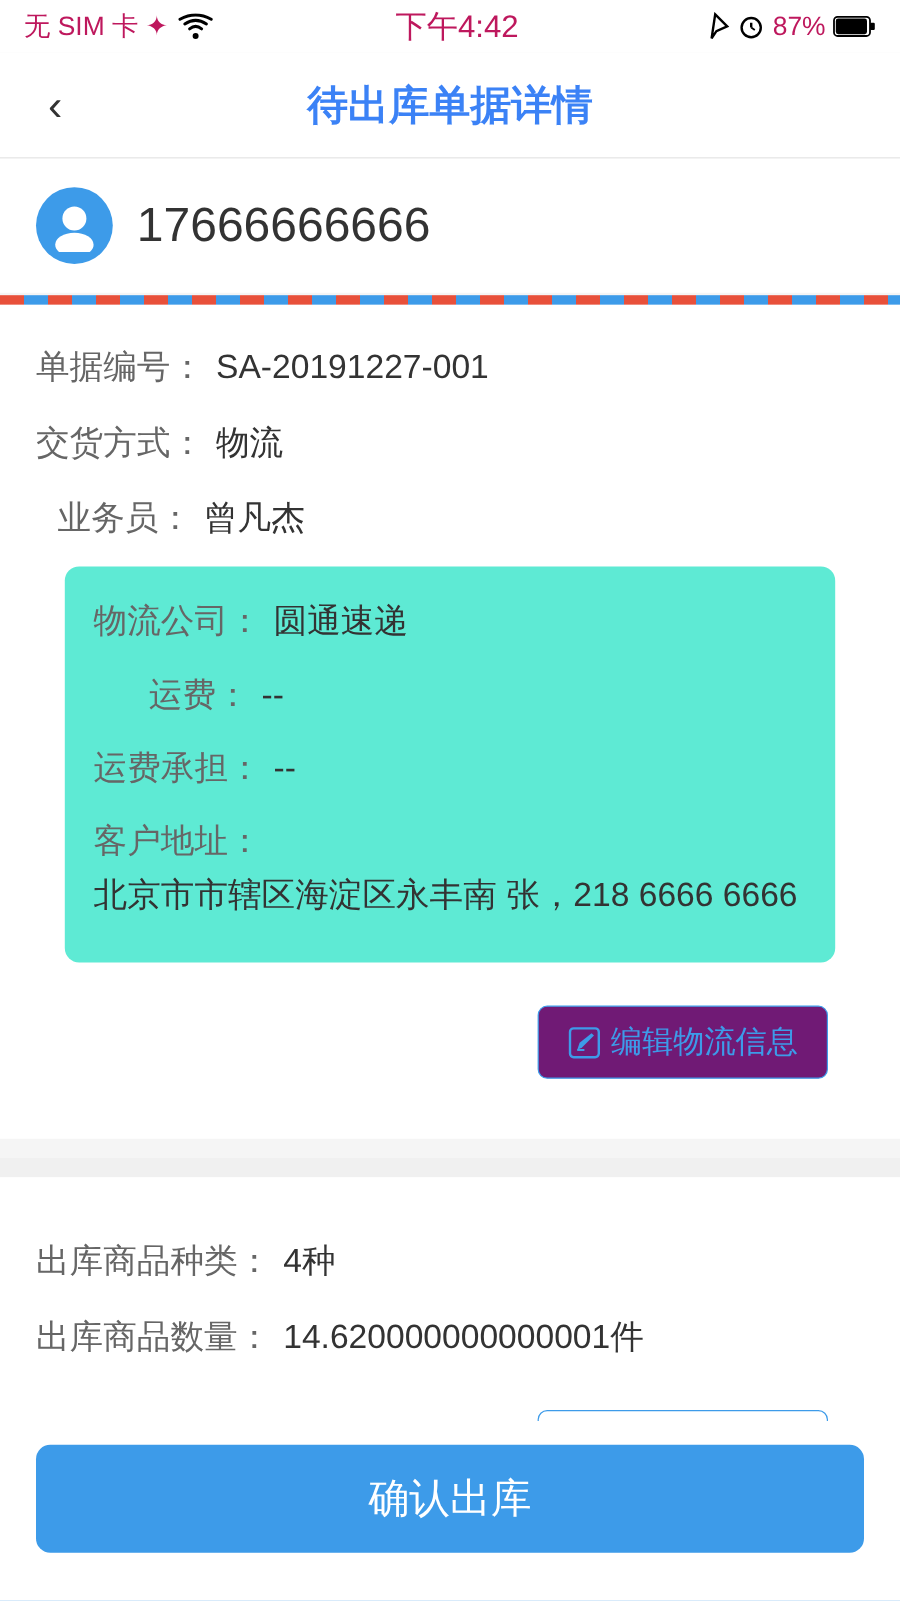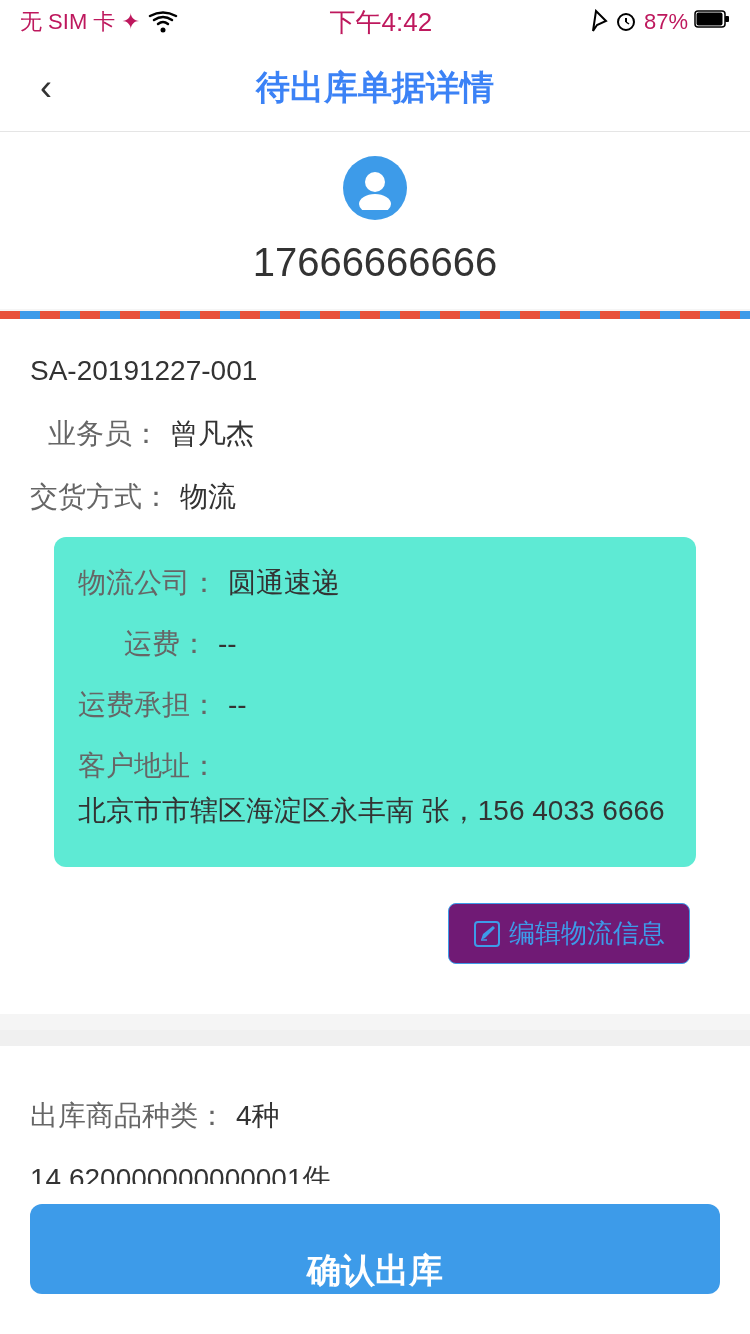--- a/index.html
+++ b/index.html
@@ -21,21 +21,21 @@
       background: #fff;
       display: flex;
       align-items: center;
       justify-content: space-between;
       padding: 16px 20px;
       font-size: 24px;
       color: #be185d;
     }
     .status-left { display: flex; align-items: center; gap: 8px; font-size: 22px; }
     .status-center { font-size: 26px; font-weight: 500; }
-    .status-right { display: flex; gap: 6px; font-size: 22px; }
+    .status-right { display: flex; align-items: center; gap: 6px; font-size: 22px; }
 
     
     .nav-bar {
       width: 750px;
       height: 88px;
       background: #fff;
       display: flex;
       align-items: center;
       padding: 0 30px;
       border-bottom: 1px solid #e5e5e5;
@@ -57,21 +57,20 @@
     }
 
     
     .customer-header {
       background: #fff;
       padding: 24px 30px;
       display: flex;
       align-items: center;
       gap: 20px;
       margin-bottom: 2px;
-      flex-direction: column;
     }
     .customer-avatar {
       width: 64px;
       height: 64px;
       border-radius: 50%;
       background: #3d9be9;
       display: flex;
       align-items: center;
       justify-content: center;
     }
@@ -221,24 +220,24 @@
       padding: 20px 30px 40px 30px;
     }
     .confirm-btn {
       width: 100%;
       height: 90px;
       background: #3d9be9;
       border-radius: 12px;
       border: none;
       color: #fff;
       font-size: 34px;
-      font-weight: 700;
+      font-weight: 400;
       cursor: pointer;
       display: flex;
-      align-items: flex-end;
+      align-items: center;
       justify-content: center;
     }
   </style>
 </head>
 <body>
 
 <div class="status-bar">
   <div class="status-left">
     <span>无 SIM 卡 ✦</span>
     <svg width="30" height="22" viewBox="0 0 30 22">
@@ -280,47 +279,48 @@
       <ellipse cx="22" cy="38" rx="16" ry="10" fill="#fff"></ellipse>
     </svg>
   </div>
   <div class="customer-phone">17666666666</div>
 </div>
 
 <div class="dashed-divider"></div>
 
 <div class="info-section">
   <div class="info-row">
+    <span class="info-label">单据编号：</span>
     <span class="info-value">SA-20191227-001</span>
+  </div>
+  <div class="info-row">
+    <span class="info-label">交货方式：</span>
+    <span class="info-value">物流</span>
   </div>
   <div class="info-row">
     <span class="info-label">业务员：</span>
     <span class="info-value">曾凡杰</span>
-  </div>
-  <div class="info-row">
-    <span class="info-label">交货方式：</span>
-    <span class="info-value">物流</span>
   </div>
 
   <div class="logistics-card">
     <div class="logistics-row">
       <span class="logistics-label">物流公司：</span>
       <span class="logistics-value">圆通速递</span>
     </div>
     <div class="logistics-row">
       <span class="logistics-label">运费：</span>
       <span class="logistics-value">--</span>
     </div>
     <div class="logistics-row">
       <span class="logistics-label">运费承担：</span>
       <span class="logistics-value">--</span>
     </div>
     <div class="logistics-row">
       <span class="logistics-label">客户地址：</span>
-      <span class="logistics-value" style="flex-wrap:wrap; line-height:1.6;">北京市市辖区海淀区永丰南  张，156 4033 6666</span>
+      <span class="logistics-value" style="flex-wrap:wrap; line-height:1.6;">北京市市辖区海淀区永丰南  张，218 6666 6666</span>
     </div>
   </div>
 
   <div class="edit-btn-row">
     <button class="edit-btn">
       <svg width="28" height="28" viewBox="0 0 28 28">
         <rect x="2" y="2" width="24" height="24" rx="3" fill="none" stroke="#3d9be9" stroke-width="2"></rect>
         <path d="M8 20 L10 14 L20 6 L22 8 L12 18 Z" fill="#3d9be9"></path>
         <line x1="8" y1="20" x2="14" y2="20" stroke="#3d9be9" stroke-width="1.5"></line>
       </svg>
@@ -330,20 +330,21 @@
 </div>
 
 <div class="gray-divider"></div>
 
 <div class="goods-section">
   <div class="info-row">
     <span class="info-label">出库商品种类：</span>
     <span class="info-value">4种</span>
   </div>
   <div class="info-row">
+    <span class="info-label">出库商品数量：</span>
     <span class="info-value">14.620000000000001件</span>
   </div>
 
   <div class="view-btn-row">
     <button class="view-btn">
       <svg width="28" height="28" viewBox="0 0 28 28">
         <rect x="2" y="2" width="24" height="24" rx="3" fill="none" stroke="#3d9be9" stroke-width="2"></rect>
         <line x1="7" y1="9" x2="21" y2="9" stroke="#3d9be9" stroke-width="2"></line>
         <line x1="7" y1="14" x2="21" y2="14" stroke="#3d9be9" stroke-width="2"></line>
         <line x1="7" y1="19" x2="21" y2="19" stroke="#3d9be9" stroke-width="2"></line>

